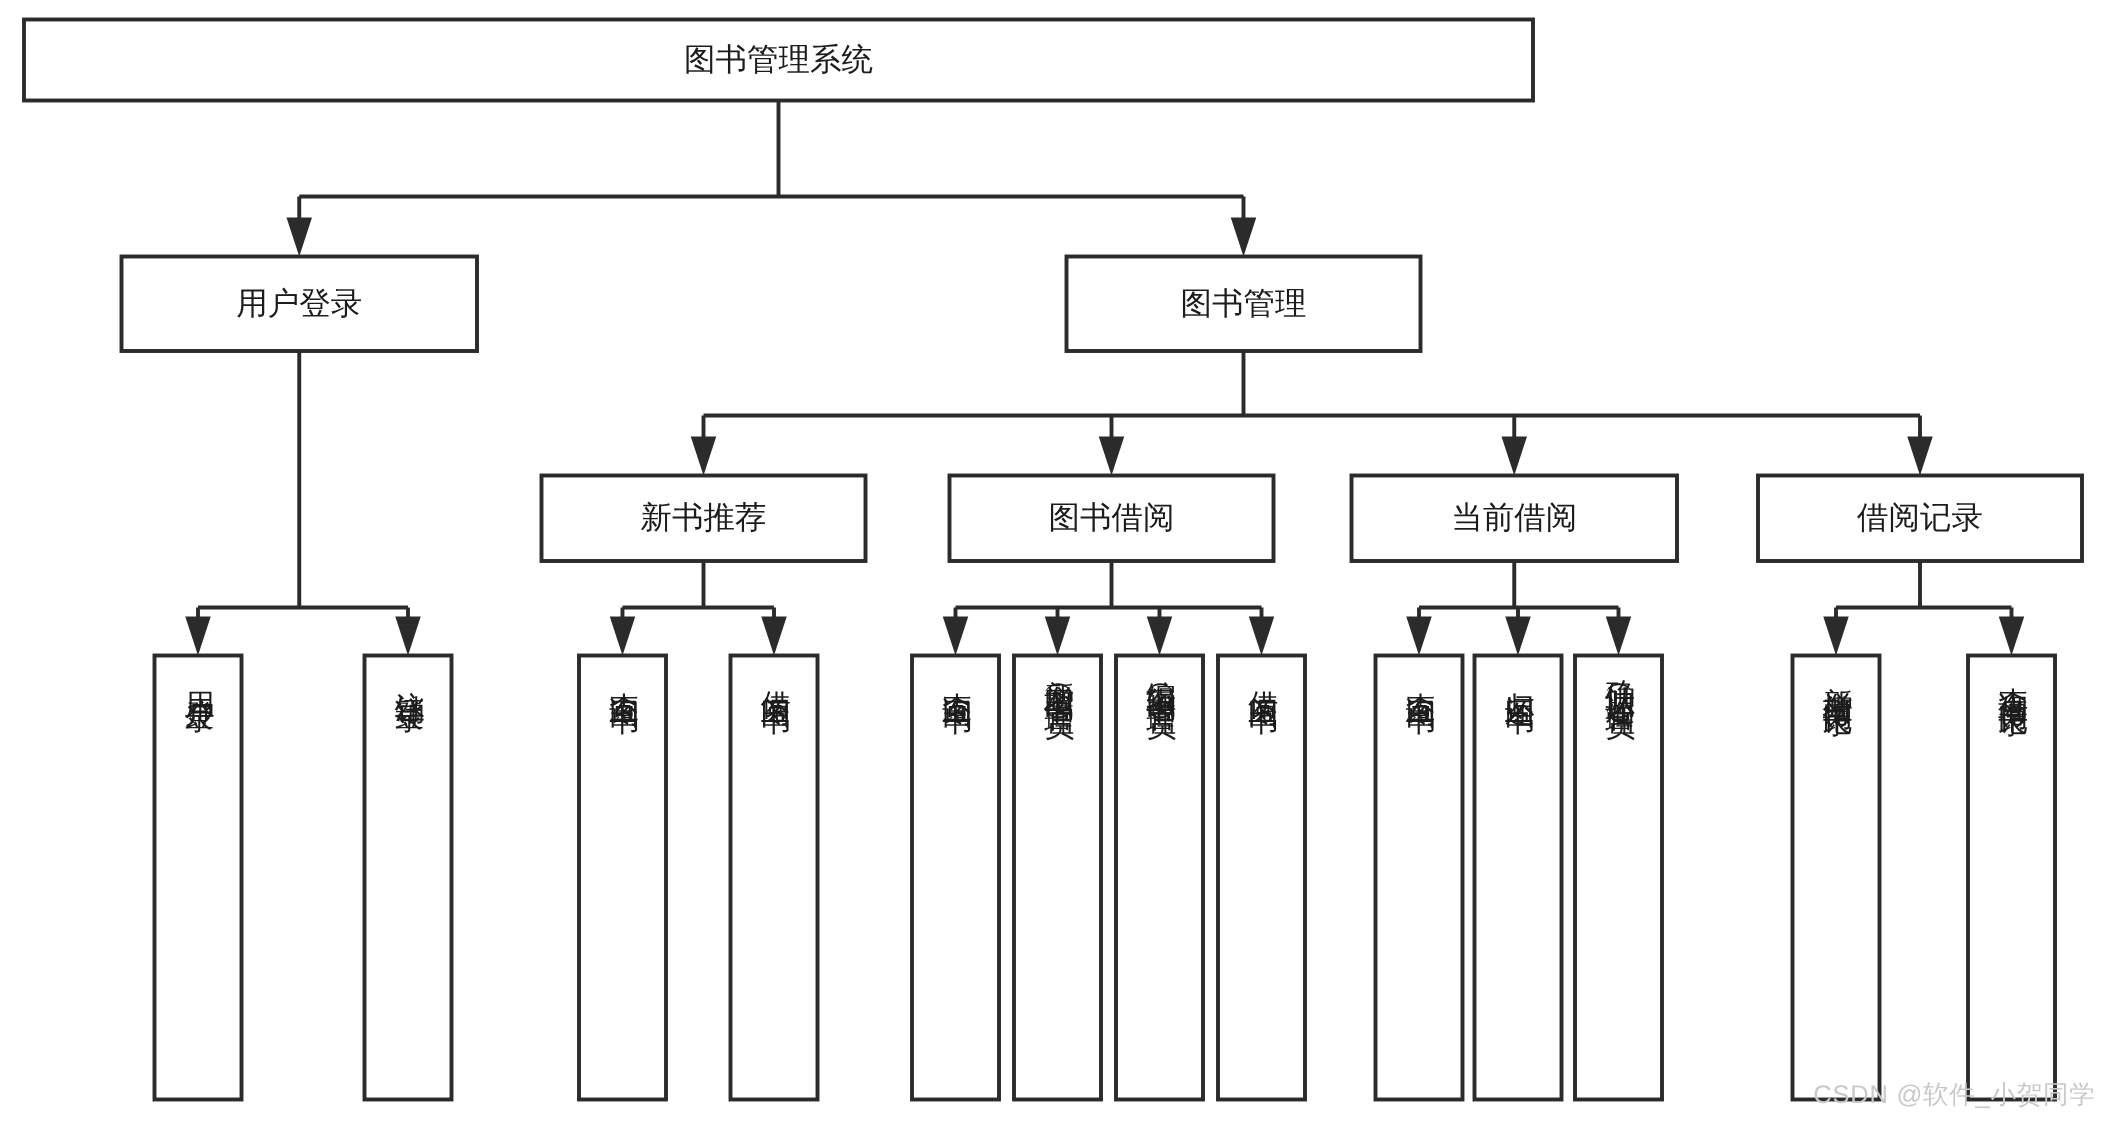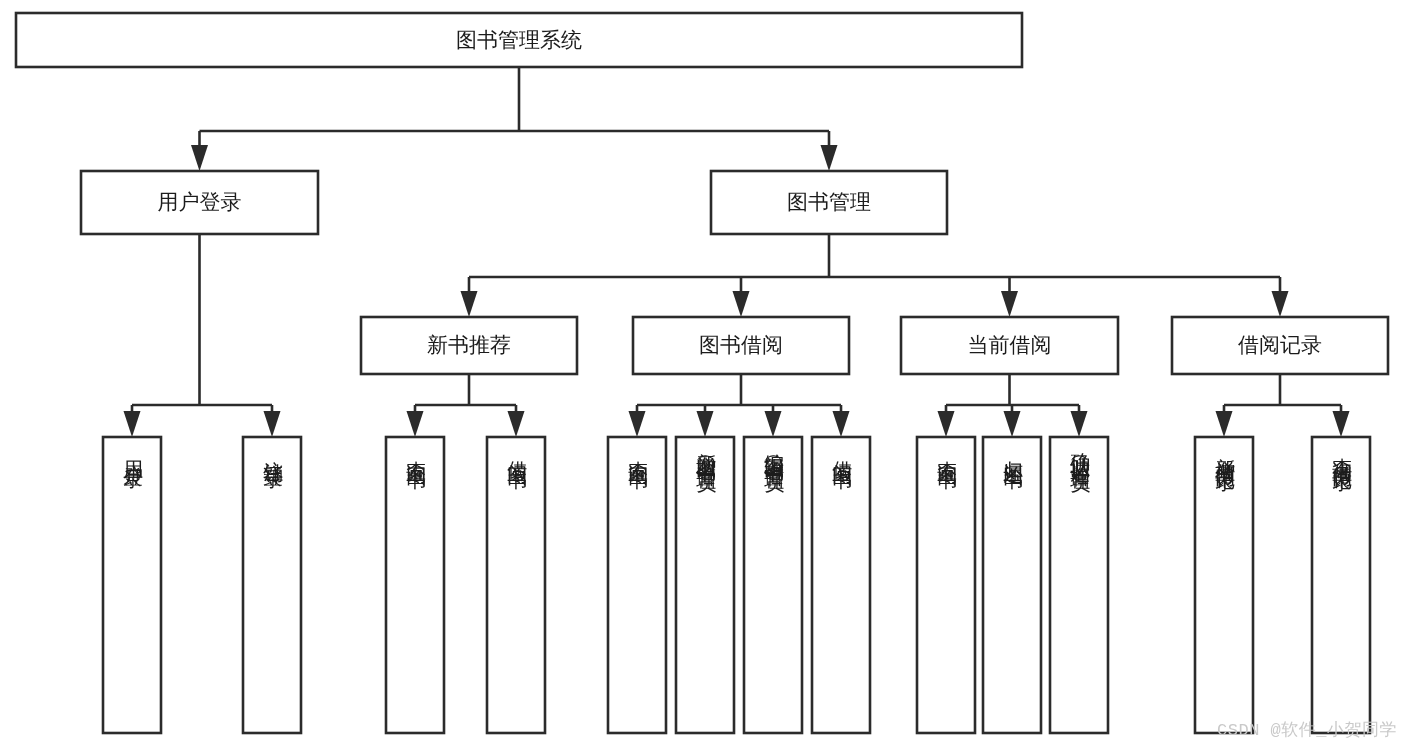--- a/index.html
+++ b/index.html
@@ -54,21 +54,21 @@
     stroke-linecap: butt;
   }
   .edge-arrow {
     fill: #2b2b2b;
     stroke: none;
   }
   .watermark-text {
     position: absolute;
     right: 8px;
     bottom: 6px;
-    font-family: Liberation Mono, monospace;
+    font-family: Liberation Sans, sans-serif;
     font-size: 17px;
     color: #c9c9c9;
     white-space: nowrap;
     letter-spacing: 0.5px;
     user-select: none;
   }
 </style>
 </head>
 <body>
 

